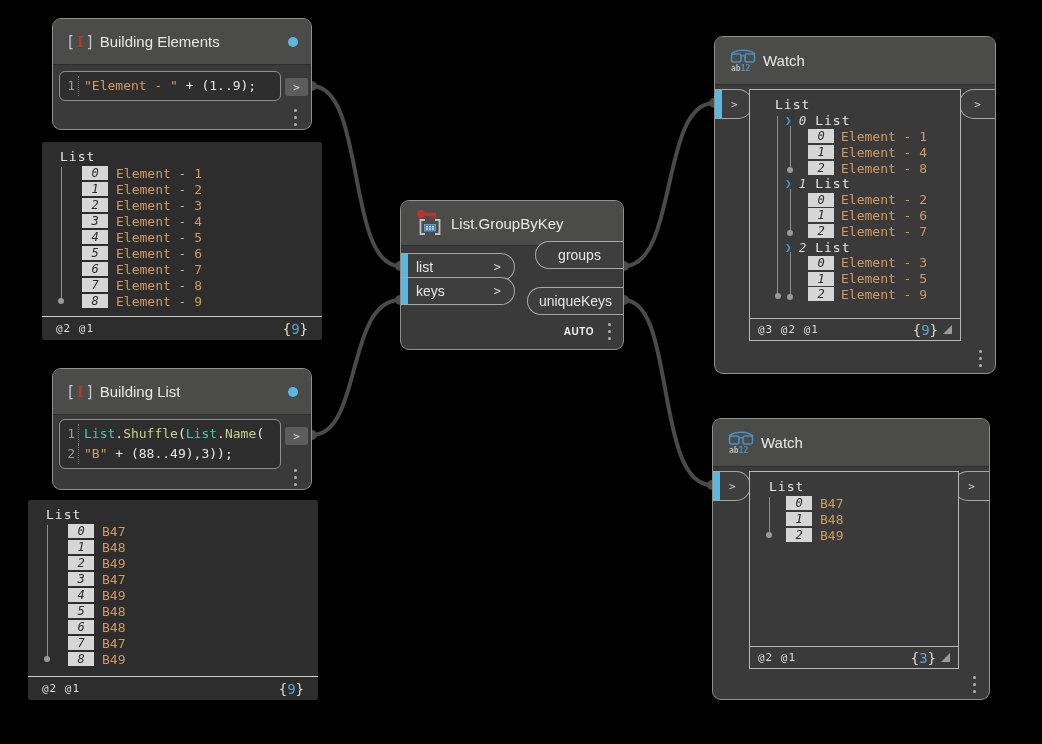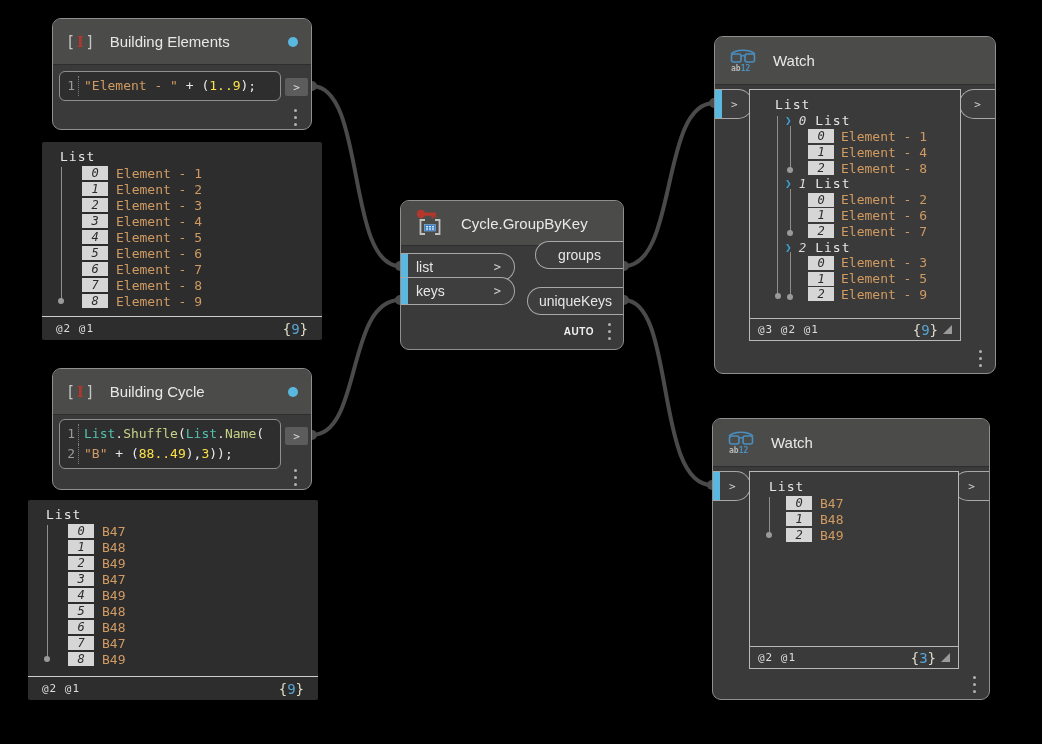--- a/index.html
+++ b/index.html
@@ -5,33 +5,33 @@
 *{margin:0;padding:0;box-sizing:border-box}
 html,body{background:#000;width:1042px;height:744px;overflow:hidden;font-family:"Liberation Sans",sans-serif}
 .canvas{position:relative;width:1042px;height:744px;background:#000}
 .wires{position:absolute;inset:0;z-index:0}
 .wire{fill:none;stroke:#4a4a4a;stroke-width:4;stroke-linecap:round}
 .nub{fill:#4a4a4a}
 
 
 .node{position:absolute;background:#3a3a3a;border:1px solid #8f8f8f;border-radius:9px;z-index:2}
 .node-header{height:46px;background:#4b4b49;border-radius:8px 8px 0 0;display:flex;align-items:center;padding:0 13px;border-bottom:1px solid #2e2e2e}
-.node-title{color:#e8e8e8;font-size:15px;margin-left:15px;white-space:nowrap}
+.node-title{color:#e8e8e8;font-size:15px;margin-left:5px;white-space:nowrap}
 .preview-dot{width:10px;height:10px;border-radius:50%;background:#59b7e0;margin-left:auto}
 .menu-dots{position:absolute;display:flex;flex-direction:column;gap:4px;align-items:center;padding:2px}
 .menu-dots i{width:3px;height:3px;border-radius:50%;background:#b2b2b2}
 
 
 .cb-icon{font-family:"DejaVu Sans Mono",monospace;font-size:15px;color:#c6c6c6;display:flex;align-items:center}
 .cb-icon .ibeam{color:#b5372c;font-family:"DejaVu Serif",serif;font-weight:bold;font-size:14px;margin:0 2px}
 .code-block{position:absolute;left:6px;background:#2e2e2e;border:1px solid #8f8f8f;border-radius:6px;padding:4px 8px 4px 5px;font-family:"DejaVu Sans Mono",monospace;font-size:13px}
 .code-line{display:flex;line-height:20px;white-space:pre}
 .line-no{width:14px;text-align:right;color:#9a9a9a;border-right:1px dotted #7c7c7c;padding-right:3px;margin-right:5px}
 .code-text{white-space:pre}
-.tok-pln{color:#e8e8e8}.tok-str{color:#d09a62}.tok-num{color:#fde047}.tok-cls{color:#4fc1ad}.tok-fn{color:#c6d387}
+.tok-pln{color:#e8e8e8}.tok-str{color:#d09a62}.tok-num{color:#e5e5e5}.tok-cls{color:#4fc1ad}.tok-fn{color:#c6d387}
 .out-btn{position:absolute;width:23px;height:18px;background:#5c5c5c;border-radius:2px;color:#dedede;font-family:"DejaVu Sans Mono",monospace;font-size:11px;display:flex;align-items:center;justify-content:center;cursor:pointer}
 #node-building-elements{left:52px;top:18px;width:260px;height:112px}
 #node-building-elements .code-block{top:52px;width:222px}
 #node-building-elements .out-btn{left:232px;top:59px}
 #node-building-elements .menu-dots{right:12px;top:88px}
 #node-building-name{left:52px;top:368px;width:260px;height:122px}
 #node-building-name .code-block{top:50px;width:222px}
 #node-building-name .out-btn{left:232px;top:58px}
 #node-building-name .menu-dots{right:12px;top:98px}
 
@@ -213,21 +213,21 @@
             <rect x="18" y="19" width="2" height="1.4" fill="#d8eaf8"></rect>
           <rect x="12" y="21.3" width="2" height="1.4" fill="#d8eaf8"></rect>
             <rect x="15" y="21.3" width="2" height="1.4" fill="#d8eaf8"></rect>
             <rect x="18" y="21.3" width="2" height="1.4" fill="#d8eaf8"></rect>
           <circle cx="7" cy="7" r="4.2" fill="#b5372c"></circle>
           <rect x="9" y="5.6" width="13" height="3.2" fill="#b5372c"></rect>
           <rect x="17.5" y="8.5" width="2" height="2.6" fill="#b5372c"></rect>
           <rect x="20.5" y="8.5" width="1.8" height="2.2" fill="#b5372c"></rect>
         </svg>
       </span>
-      <span class="node-title">Cycle.GroupByKey</span>
+      <span class="node-title">List.GroupByKey</span>
     </div>
     <div class="port-in" id="port-list">
       <span class="stripe"></span>
       <span class="plabel">list</span>
       <span class="parrow">&gt;</span>
     </div>
     <div class="port-in" id="port-keys">
       <span class="stripe"></span>
       <span class="plabel">keys</span>
       <span class="parrow">&gt;</span>
@@ -356,21 +356,21 @@
       </div>
   </div>
 
   <div class="node" id="node-building-name">
     <div class="node-header">
       <span class="cb-icon">
           <span class="br">[</span>
           <span class="ibeam">I</span>
           <span class="br">]</span>
         </span>
-      <span class="node-title">Building Cycle</span>
+      <span class="node-title">Building List</span>
       <span class="preview-dot"></span>
     </div>
     <div class="code-block">
         <div class="code-line"><span class="line-no">1</span><span class="code-text"><span class="tok-cls">List</span><span class="tok-pln">.</span><span class="tok-fn">Shuffle</span><span class="tok-pln">(</span><span class="tok-cls">List</span><span class="tok-pln">.</span><span class="tok-fn">Name</span><span class="tok-pln">(</span></span></div>
         <div class="code-line"><span class="line-no">2</span><span class="code-text"><span class="tok-str">"B"</span><span class="tok-pln"> + (</span><span class="tok-num">88..49</span><span class="tok-pln">),</span><span class="tok-num">3</span><span class="tok-pln">));</span></span></div>
       </div>
     <div class="out-btn">&gt;</div>
     <div class="menu-dots">
         <i></i>
         <i></i>

